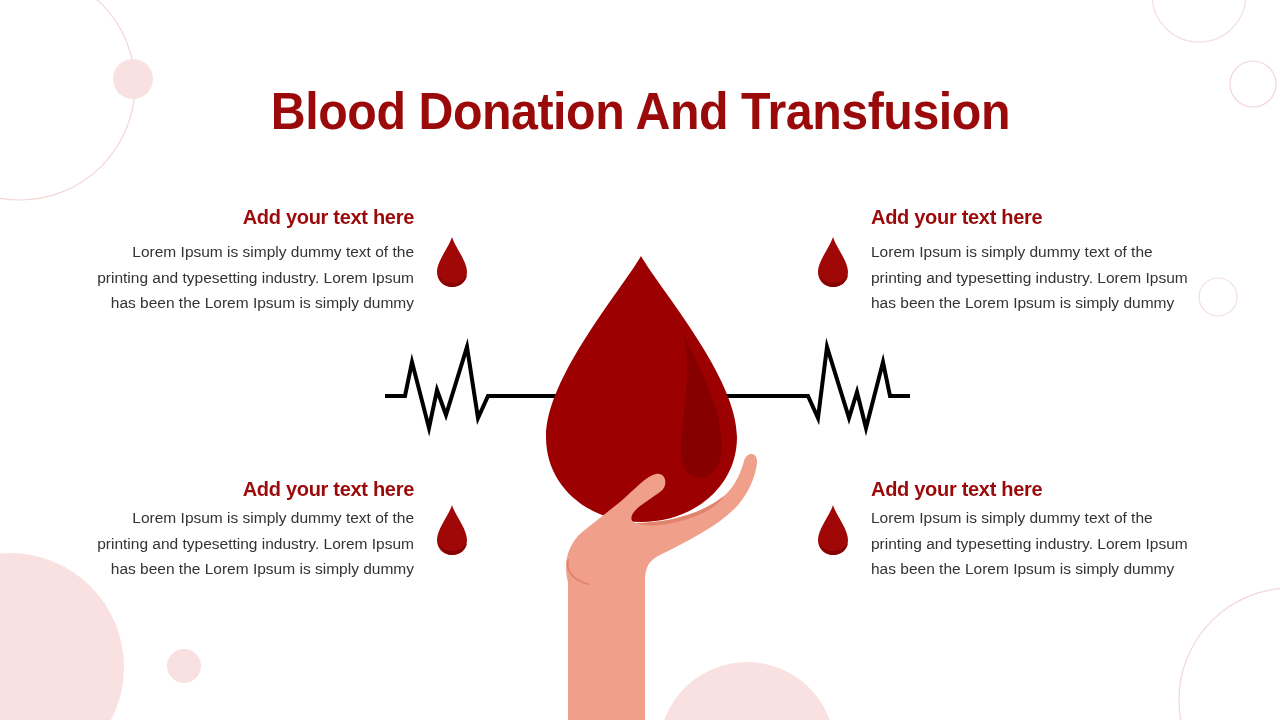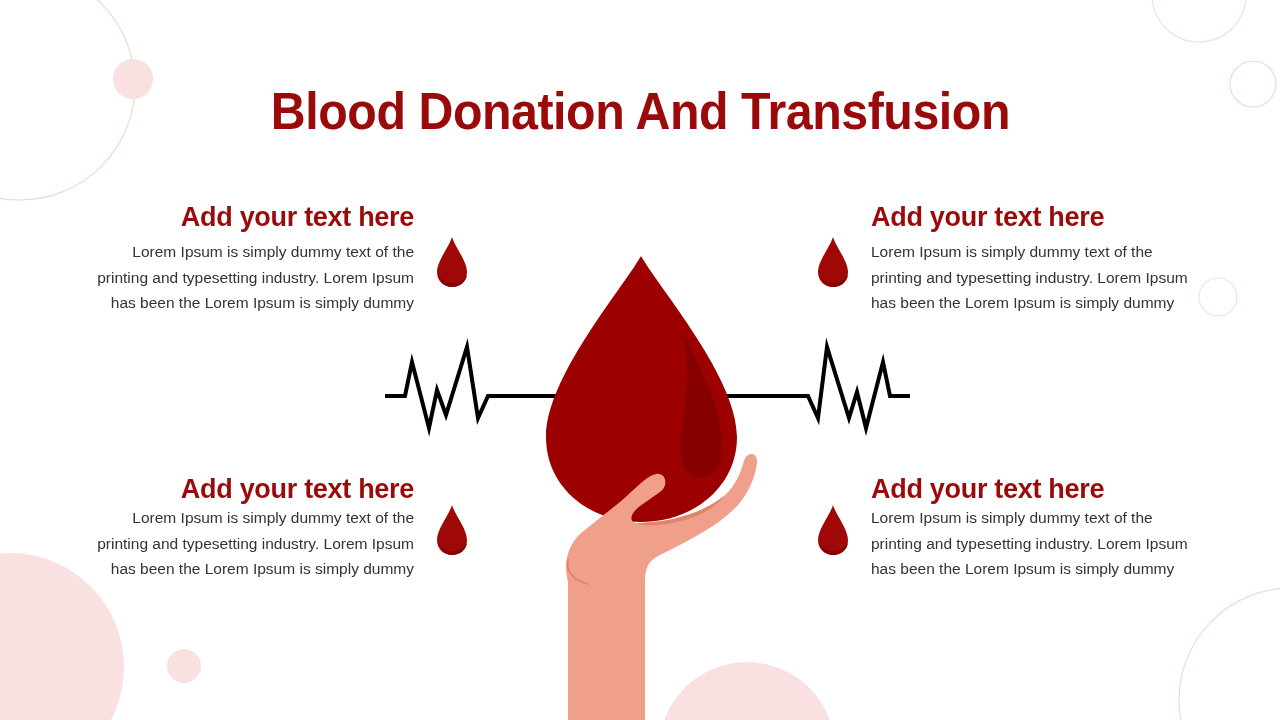--- a/index.html
+++ b/index.html
@@ -8,21 +8,21 @@
   .title {
     position: absolute; left: 0; top: 81px; width: 1280px; text-align: center;
     font-family: "Liberation Sans", sans-serif; font-weight: bold; font-size: 52px; line-height: 60px;
     letter-spacing: -0.5px;
   }
   .title span { display: inline-block; transform: scaleX(0.93); transform-origin: center; }
   .block { position: absolute; width: 360px; }
   .block.left { text-align: right; }
   .block.right { text-align: left; }
   .block .heading {
-    font-family: "Liberation Sans", sans-serif; font-weight: bold; font-size: 27px; line-height: 22px;
+    font-family: "Liberation Sans", sans-serif; font-weight: bold; font-size: 20px; line-height: 22px;
     letter-spacing: -0.3px; white-space: nowrap;
   }
   .block .body {
     font-family: "Liberation Sans", sans-serif; font-size: 15.5px; line-height: 25.5px; color: #333333;
   }
   .block .body div { white-space: nowrap; }
 </style>
 </head>
 <body>
 

